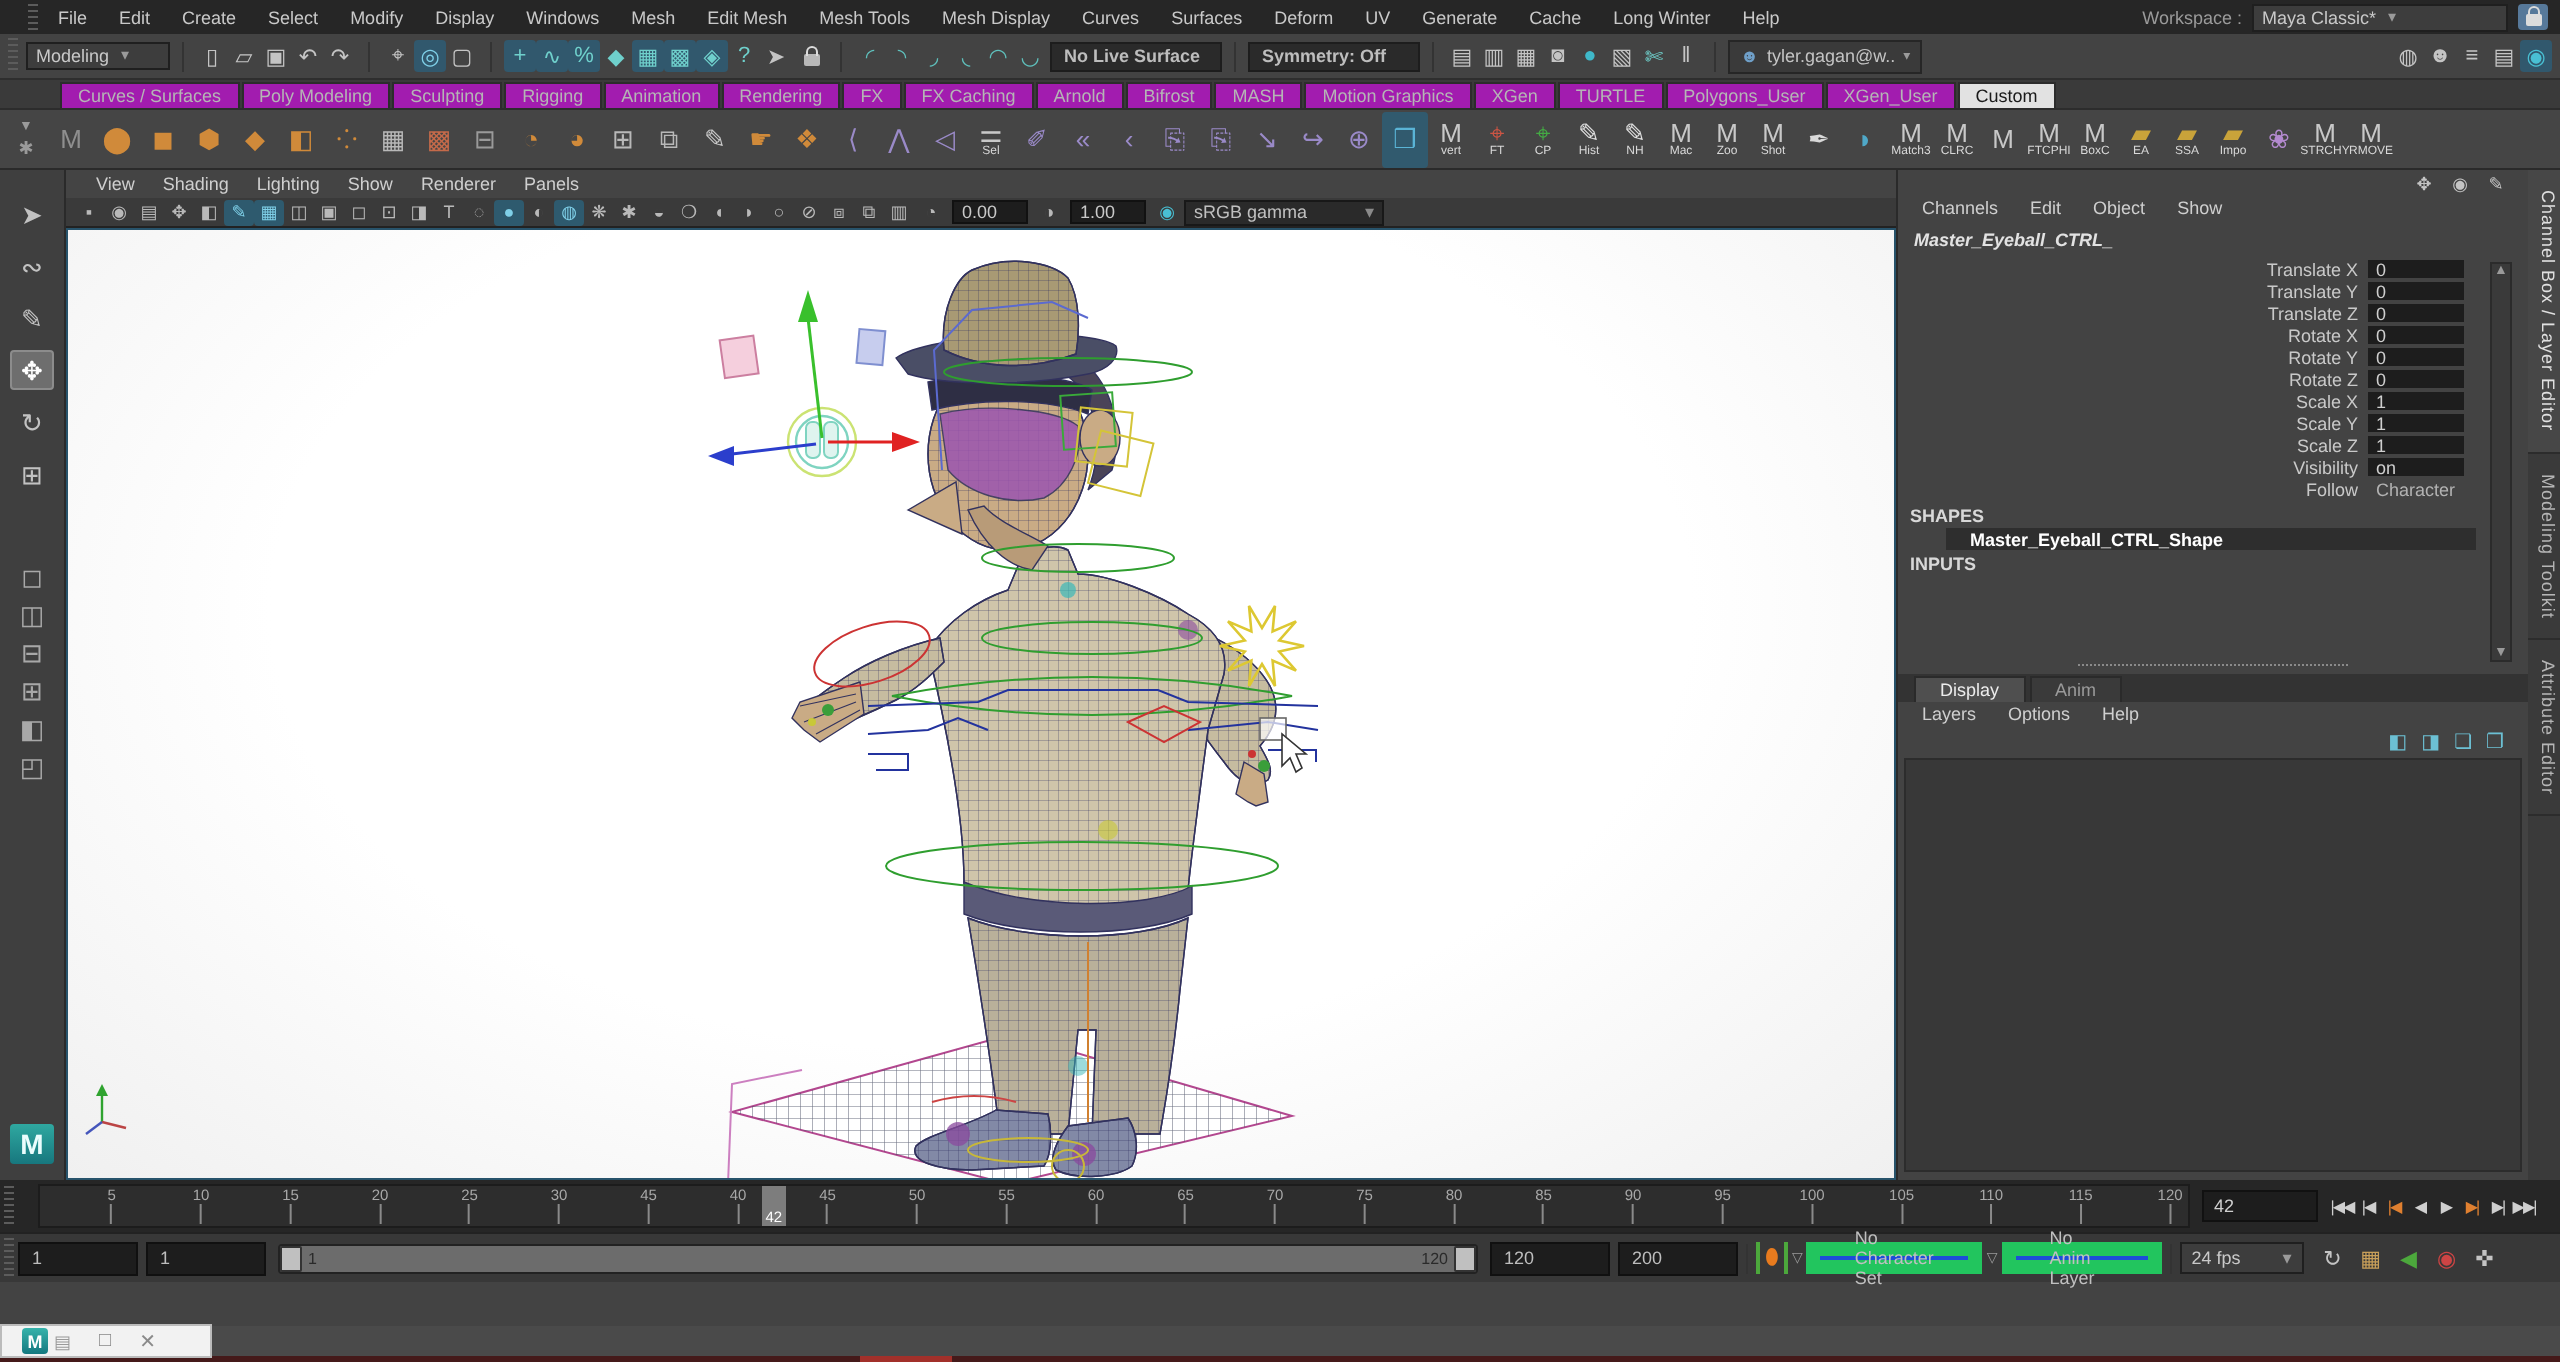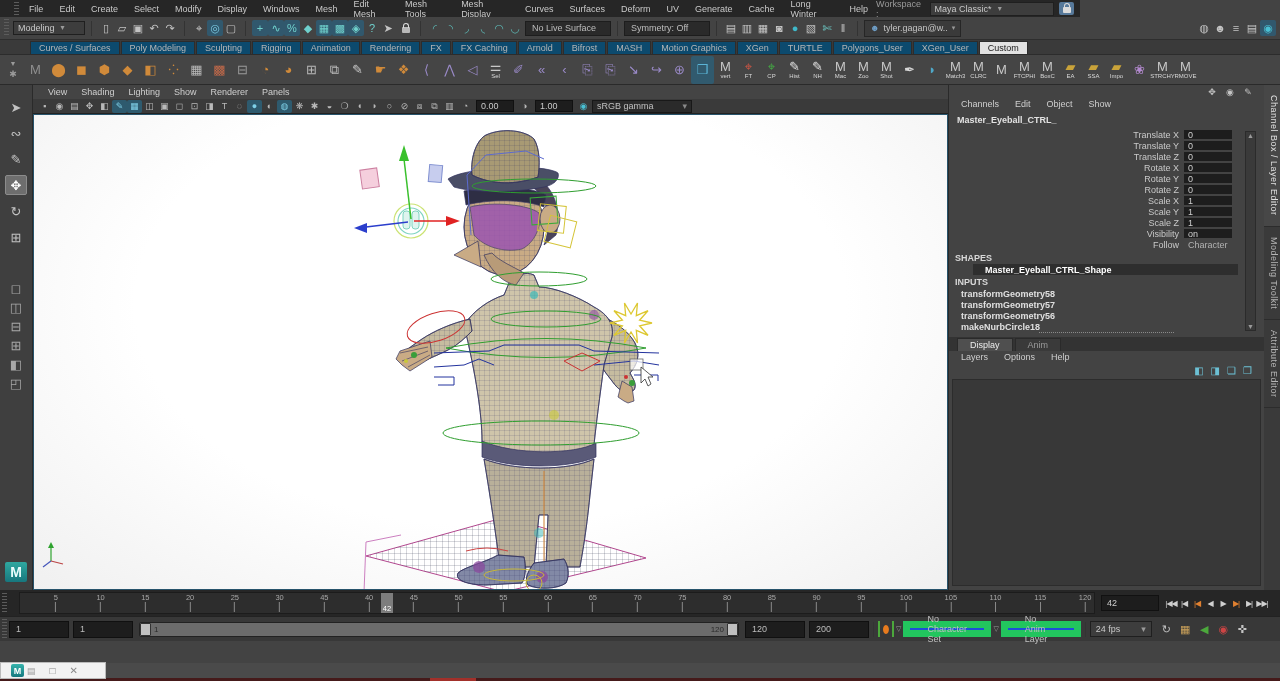--- a/index.html
+++ b/index.html
@@ -1,40 +1,40 @@
 <!DOCTYPE html>
 <html><head>
 <meta charset="utf-8">
 <style>
   html,body{margin:0;padding:0;background:#222;}
   *{box-sizing:border-box;font-family:"Liberation Sans",sans-serif;}
   #app{position:relative;width:1280px;height:681px;background:#434343;overflow:hidden;font-size:9px;color:#c4c4c4;}
   .abs{position:absolute;}
   .flex{display:flex;align-items:center;}
   
-  #menubar{left:0;top:0;width:1080px;height:17px;background:#262626;display:flex;align-items:center;padding-left:12px;}
+  #menubar{left:0;top:0;width:1280px;height:17px;background:#262626;display:flex;align-items:center;padding-left:12px;}
   .menu-item{padding:0 8px;color:#c9c9c9;cursor:default;}
   #workspace{margin-left:auto;display:flex;align-items:center;gap:5px;padding-right:6px;}
   #workspace .lbl{color:#9a9a9a;}
   .dd{background:#3d3d3d;border:1px solid #1f1f1f;color:#c9c9c9;padding:1px 4px;display:flex;align-items:flex-start;gap:6px;}
   .dd::after{content:'▾';color:#9a9a9a;font-size:8px;}
   .blue-btn{width:15px;height:13px;background:#57799a;display:flex;align-items:center;justify-content:center;border-radius:2px;}
   .css-lock{position:relative;width:8px;height:6px;background:#dcdcdc;margin-top:3px;border-radius:1px;}
   .css-lock::before{content:'';position:absolute;top:-4px;left:1px;width:4px;height:4px;border:1.4px solid #dcdcdc;border-bottom:none;border-radius:3px 3px 0 0;}
   
   #statusline{left:0;top:17px;width:1280px;height:23px;background:#434343;display:flex;align-items:center;gap:2px;padding-left:2px;border-bottom:1px solid #2e2e2e;}
   .grip{width:5px;height:80%;background:repeating-linear-gradient(to bottom,#5c5c5c 0 1px,transparent 1px 3px);margin:0 2px;}
   .vsep{width:0;border-left:1px solid #333;height:15px;margin:0 4px;}
   .sicon{width:16px;height:16px;display:flex;align-items:center;justify-content:center;color:#c4c4c4;font-size:11px;border-radius:2px;}
   .sicon.active{background:#31586d;color:#7fd0e8;}
-  .sfield{background:#2a2a2a;border:1px solid #1d1d1d;color:#bdbdbd;padding:1px 6px;min-width:86px;height:15px;display:flex;align-items:center;}
+  .sfield{background:#2a2a2a;border:1px solid #1d1d1d;color:#bdbdbd;padding:1px 6px;min-width:86px;height:15px;display:flex;align-items:center;font-weight:bold;}
   .user-chip{display:flex;align-items:center;gap:4px;background:#3a3a3a;border:1px solid #262626;padding:1px 5px;height:17px;}
   
   #shelftabs{left:0;top:40px;width:1280px;height:15px;background:#3a3a3a;display:flex;align-items:flex-end;padding-left:30px;border-bottom:1px solid #2c2c2c;}
-  .shelf-tab{padding:1px 8px;color:#b5b5b5;background:#0c4a6e;border:1px solid #2c2c2c;border-bottom:none;margin-right:1px;height:13px;display:flex;align-items:center;}
+  .shelf-tab{padding:1px 8px;color:#b5b5b5;background:#a21caf;border:1px solid #2c2c2c;border-bottom:none;margin-right:1px;height:13px;display:flex;align-items:center;}
   .shelf-tab.active{background:#e2e2e2;color:#1a1a1a;}
   
   #shelf{left:0;top:55px;width:1280px;height:30px;background:#454545;display:flex;align-items:center;padding-left:2px;border-bottom:1px solid #2a2a2a;}
   #shelf-ctrl{display:flex;flex-direction:column;gap:2px;width:22px;align-items:center;color:#9a9a9a;}
   .shelf-item{width:23px;height:28px;display:flex;flex-direction:column;align-items:center;justify-content:center;cursor:pointer;}
   .shelf-item .g{font-size:13px;line-height:13px;}
   .shelf-item .t{font-size:6px;color:#d8d8d8;line-height:7px;}
   .shelf-item.active{background:#315a6e;border-radius:2px;}
   
   #toolbox{left:0;top:85px;width:33px;height:505px;background:#3f3f3f;display:flex;flex-direction:column;align-items:center;padding-top:12px;gap:8px;border-right:1px solid #2a2a2a;}
@@ -51,21 +51,21 @@
   .vicon.active{background:#2e5a6e;color:#7fd0e8;}
   .vfield{background:#1d1d1d;border:1px solid #111;color:#c9c9c9;width:38px;height:12px;display:flex;align-items:center;padding-left:4px;margin:0 2px;}
   .vdd{background:#2a2a2a;border:1px solid #181818;color:#c0c0c0;height:13px;display:flex;align-items:center;gap:4px;padding:0 4px;width:100px;}
   .vdd::after{content:'▾';margin-left:auto;color:#8a8a8a;}
   #canvas{left:33px;top:114px;width:915px;height:476px;background:radial-gradient(ellipse at 50% 40%,#ffffff 55%,#f0f0f0 100%);border:1px solid #27536b;overflow:hidden;}
   
   #chbox{left:948px;top:85px;width:316px;height:505px;background:#434343;border-left:1px solid #2a2a2a;}
   #ch-top-icons{position:absolute;right:10px;top:1px;display:flex;gap:6px;}
   #ch-menus{position:absolute;left:6px;top:14px;display:flex;gap:4px;}
   .ch-menu{padding:0 6px;color:#cfcfcf;}
-  #ch-name{position:absolute;left:8px;top:30px;color:#e2e2e2;font-weight:bold;}
+  #ch-name{position:absolute;left:8px;top:30px;color:#e2e2e2;font-weight:bold;font-style:italic;}
   #ch-rows{position:absolute;left:0;top:44px;right:26px;}
   .ch-row{display:flex;justify-content:flex-end;align-items:center;gap:5px;height:11px;padding-right:6px;}
   .ch-label{color:#c9c9c9;}
   .ch-value{background:#1d1d1d;width:48px;height:9px;color:#cfcfcf;padding-left:4px;display:flex;align-items:center;}
   .ch-value.plain{background:transparent;color:#b2b2b2;}
   #ch-scroll{position:absolute;right:8px;top:46px;width:11px;height:200px;background:#3a3a3a;border:1px solid #2b2b2b;display:flex;flex-direction:column;justify-content:space-between;align-items:center;color:#9a9a9a;font-size:7px;}
   .section-h{position:absolute;left:6px;color:#d8d8d8;font-weight:bold;}
   .sel-row{position:absolute;left:0;right:26px;height:11px;background:#2e2e2e;color:#fff;font-weight:bold;padding-left:12px;display:flex;align-items:center;}
   .node-row{height:11px;color:#e0e0e0;font-weight:bold;padding-left:12px;display:flex;align-items:center;}
   #ch-splitter{position:absolute;left:90px;right:90px;top:247px;border-top:1px dotted #8a8a8a;}
@@ -787,27 +787,20 @@
       <span class="ch-label">Follow</span>
       <span class="ch-value plain">Character</span>
     </div>
     <div id="ch-scroll">
         <span>▲</span>
         <span>▼</span>
       </div>
     <div class="section-h" style="top:168px;">SHAPES</div>
     <div class="sel-row" style="top:179px;margin-left:24px;">Master_Eyeball_CTRL_Shape</div>
     <div class="section-h" style="top:192px;">INPUTS</div>
-    <div class="abs" style="left:0;right:26px;top:203px;">
-
-    <div class="node-row">transformGeometry58</div>
-        <div class="node-row">transformGeometry57</div>
-        <div class="node-row">transformGeometry56</div>
-        <div class="node-row">makeNurbCircle18</div>
-      </div>
     <div id="ch-splitter"></div>
     <div id="le-tabs">
 
     <span class="le-tab active">Display</span>
         <span class="le-tab">Anim</span>
       </div>
     <div id="le-menus">
 
     <span class="ch-menu">Layers</span>
         <span class="ch-menu">Options</span>

